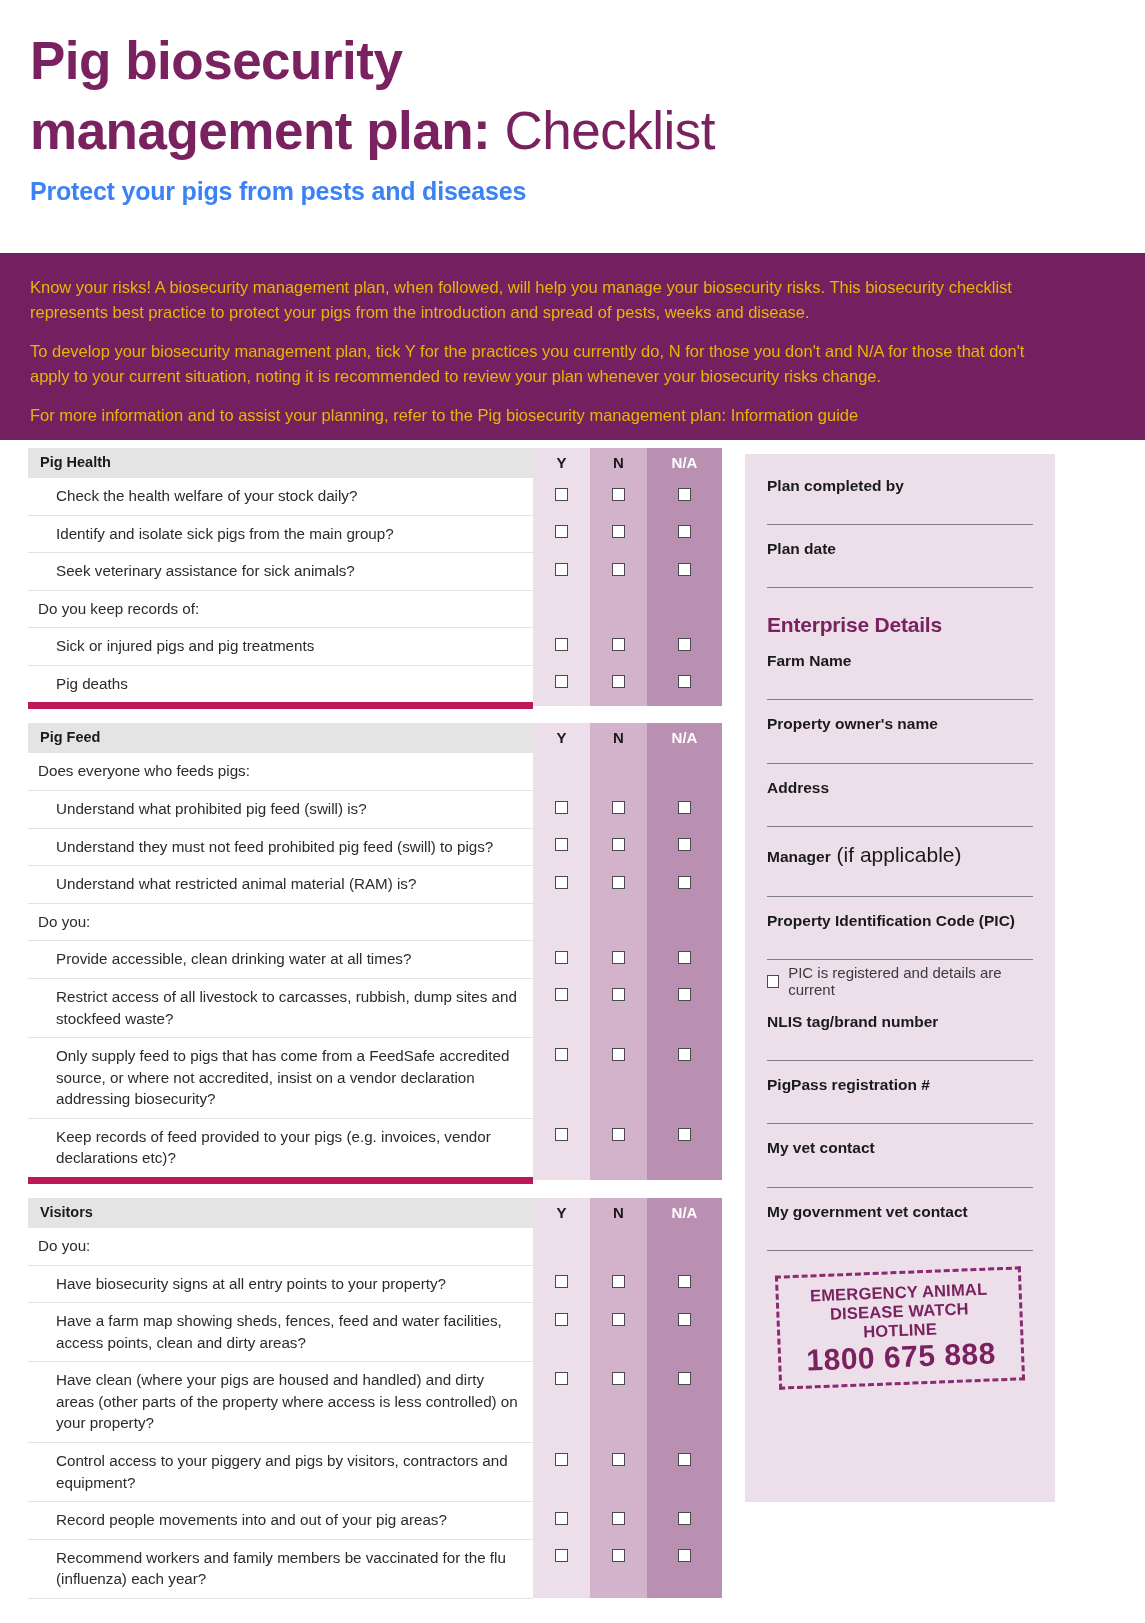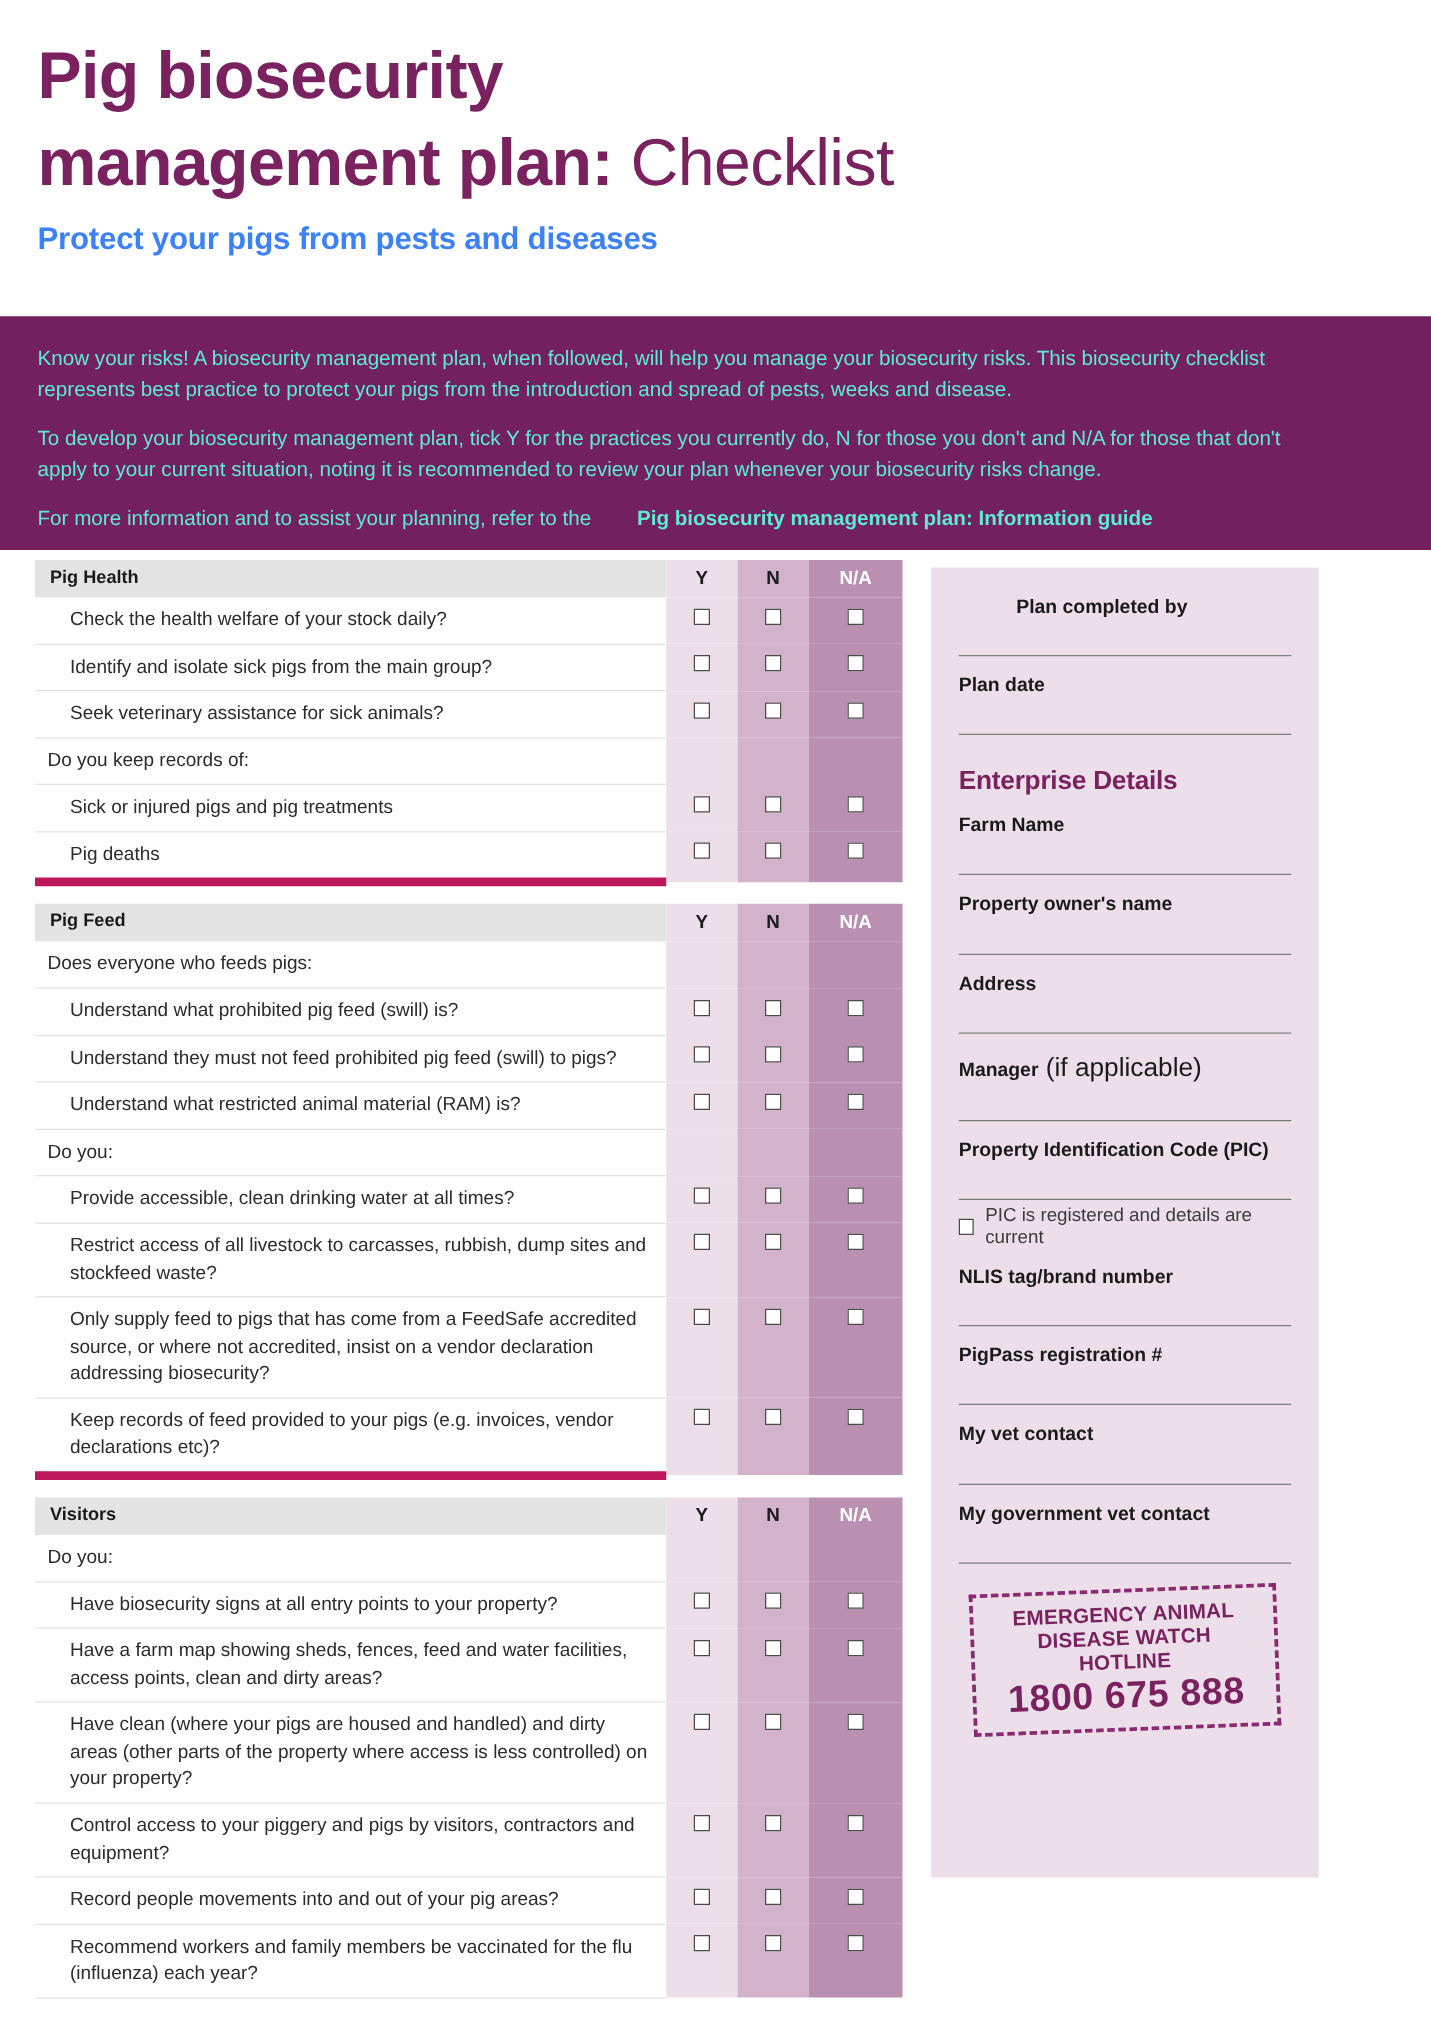--- a/index.html
+++ b/index.html
@@ -42,30 +42,30 @@
   
   .banner {
     position: absolute;
     left: 0;
     top: 253px;
     width: 1145px;
     height: 187px;
     background: #72205f;
     box-sizing: border-box;
     padding: 22px 30px 0 30px;
-    color: #5eead4;
+    color: #eab308;
   }
   .banner p {
     margin: 0 0 14px 0;
     font-size: 16.5px;
     line-height: 1.52;
     max-width: 1010px;
   }
   .banner p:last-child { margin-bottom: 0; }
-  .banner b { font-weight: bold; margin-left: 32px; }
+  .banner b { font-weight: normal; }
 
   
   .body-wrap {
     position: absolute;
     left: 0;
     top: 448px;
     width: 1145px;
     height: 1153px;
   }
 
@@ -153,21 +153,21 @@
     box-sizing: border-box;
     padding: 22px 22px 0 22px;
   }
   .sb-label {
     font-size: 15.5px;
     font-weight: bold;
     color: #1a1a1a;
     margin-top: 14px;
     line-height: 1.3;
   }
-  .sb-label.first { margin-top: 0; margin-left: 46px; }
+  .sb-label.first { margin-top: 0; }
   .sb-label .normal {
     font-weight: normal;
     font-size: 21px;
   }
   .sb-rule {
     border-bottom: 1px solid #7d7d7d;
     margin-top: 28px;
   }
   .sb-heading {
     font-size: 21px;

